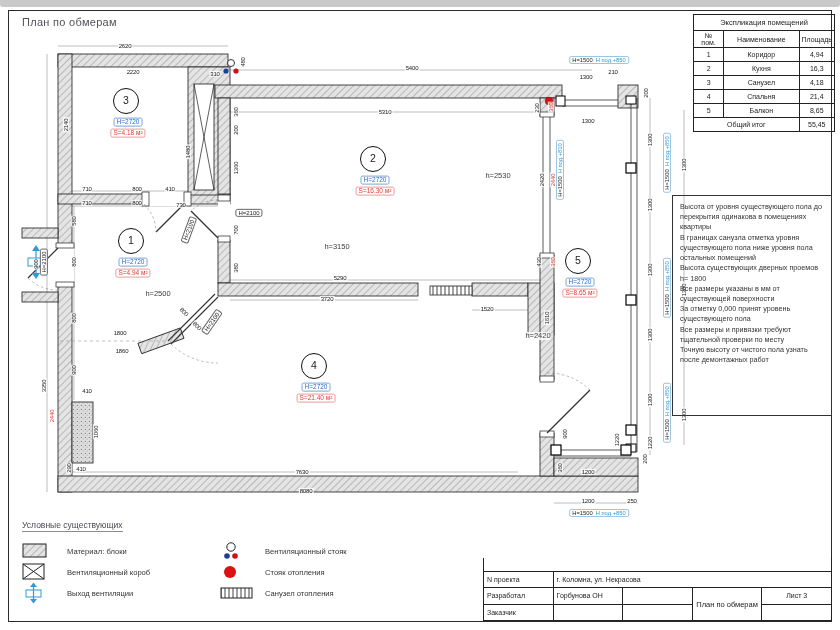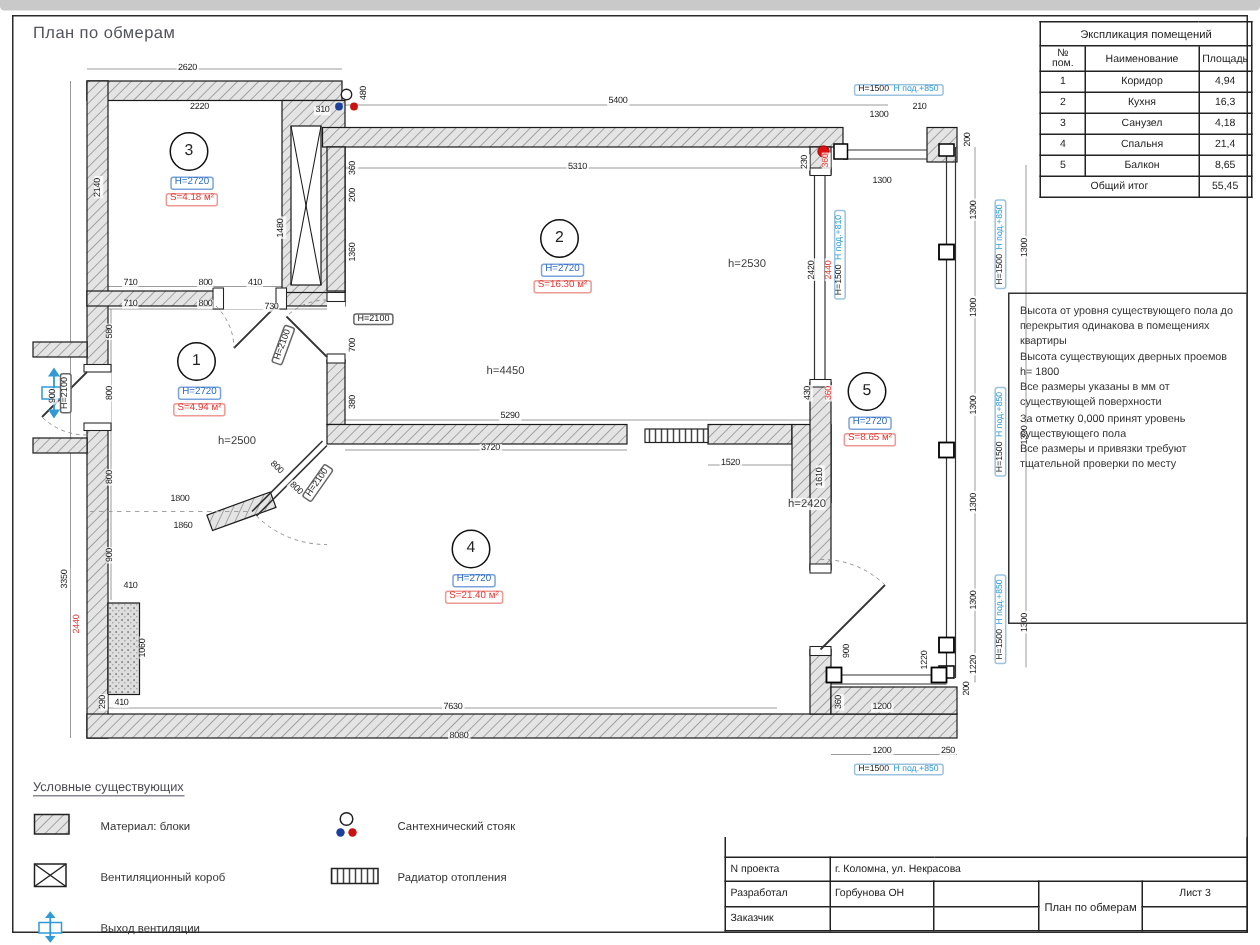--- a/index.html
+++ b/index.html
@@ -34,21 +34,21 @@
   
   #notes-box{position:absolute;left:672px;top:195px;width:160px;height:221px;border:1px solid #333;
     box-sizing:border-box;padding:6px 7px;font-size:7.2px;line-height:1.42;color:#333;}
   .note-line{margin:0;}
 
   
   #legend{position:absolute;left:22px;top:514px;width:420px;}
   #legend-title{font-size:8.5px;color:#4a4a52;border-bottom:.8px solid #8a8a95;display:inline-block;
     padding-bottom:1px;margin-bottom:9px;}
   #legend-cols{display:flex;gap:28px;}
-  .lg-col{display:flex;flex-direction:column;gap:14px;}
+  .lg-col{display:flex;flex-direction:column;gap:1px;}
   .lg-col1{width:170px;}
   .lg-row{display:flex;align-items:center;gap:9px;height:20px;}
   .lg-ic{width:36px;display:flex;justify-content:flex-start;align-items:center;}
   .lg-lb{font-size:7.6px;color:#333;}
 
   
   #tblock{position:absolute;left:483px;top:558px;width:349px;height:63px;border-collapse:collapse;
     font-size:7px;color:#222;table-layout:fixed;}
   #tblock td{border:1px solid #222;padding:0 3px;vertical-align:middle;overflow:hidden;white-space:nowrap;}
   #tblock .r0 td{height:13px;border-top:none;}
@@ -270,21 +270,21 @@
       <div class="plabel room-circle" style="left: 126px; top: 101px; transform: translate(-50%, -50%) rotate(0deg);">3</div>
       <div class="plabel hbox" style="left: 128px; top: 122px; transform: translate(-50%, -50%) rotate(0deg);">H=2720</div>
       <div class="plabel sbox" style="left: 128px; top: 133px; transform: translate(-50%, -50%) rotate(0deg);">S=4.18 м²</div>
       <div class="plabel room-circle" style="left: 314px; top: 366px; transform: translate(-50%, -50%) rotate(0deg);">4</div>
       <div class="plabel hbox" style="left: 316px; top: 387px; transform: translate(-50%, -50%) rotate(0deg);">H=2720</div>
       <div class="plabel sbox" style="left: 316px; top: 398px; transform: translate(-50%, -50%) rotate(0deg);">S=21.40 м²</div>
       <div class="plabel room-circle" style="left: 578px; top: 261px; transform: translate(-50%, -50%) rotate(0deg);">5</div>
       <div class="plabel hbox" style="left: 580px; top: 282px; transform: translate(-50%, -50%) rotate(0deg);">H=2720</div>
       <div class="plabel sbox" style="left: 580px; top: 293px; transform: translate(-50%, -50%) rotate(0deg);">S=8.65 м²</div>
       <div class="plabel htext" style="left: 158px; top: 294px; transform: translate(-50%, -50%) rotate(0deg);">h=2500</div>
-      <div class="plabel htext" style="left: 337px; top: 247px; transform: translate(-50%, -50%) rotate(0deg);">h=4450</div>
+      <div class="plabel htext" style="left: 337px; top: 247px; transform: translate(-50%, -50%) rotate(0deg);">h=3150</div>
       <div class="plabel htext" style="left: 498px; top: 176px; transform: translate(-50%, -50%) rotate(0deg);">h=2530</div>
       <div class="plabel htext" style="left: 538px; top: 336px; transform: translate(-50%, -50%) rotate(0deg);">h=2420</div>
       <div class="plabel dbox" style="left: 249px; top: 213px; transform: translate(-50%, -50%) rotate(0deg);">H=2100</div>
       <div class="plabel dbox" style="left: 44px; top: 262px; transform: translate(-50%, -50%) rotate(-90deg);">H=2100</div>
       <div class="plabel dbox" style="left: 189px; top: 230px; transform: translate(-50%, -50%) rotate(-70deg);">H=2100</div>
       <div class="plabel dbox" style="left: 212px; top: 322px; transform: translate(-50%, -50%) rotate(-55deg);">H=2100</div>
       <div class="plabel wlabel" style="left: 599px; top: 60px; transform: translate(-50%, -50%) rotate(0deg);"><span class="wl-h">H=1500</span><span class="wl-p">Н под.+850</span></div>
       <div class="plabel wlabel" style="left: 560px; top: 170px; transform: translate(-50%, -50%) rotate(-90deg);"><span class="wl-h">H=1500</span><span class="wl-p">Н под.+810</span></div>
       <div class="plabel wlabel" style="left: 667px; top: 163px; transform: translate(-50%, -50%) rotate(-90deg);"><span class="wl-h">H=1500</span><span class="wl-p">Н под.+850</span></div>
       <div class="plabel wlabel" style="left: 667px; top: 288px; transform: translate(-50%, -50%) rotate(-90deg);"><span class="wl-h">H=1500</span><span class="wl-p">Н под.+850</span></div>
@@ -336,24 +336,26 @@
     <tbody>
       <tr>
         <td colspan="2">Общий итог</td>
         <td>55,45</td>
       </tr>
     </tbody>
   </table>
 
   <div id="notes-box">
       <div class="note-line">Высота от уровня существующего пола до перекрытия  одинакова в помещениях квартиры</div>
+      <div class="note-line">В границах санузла отметка уровня существующего пола ниже уровня пола остальных помещений</div>
       <div class="note-line">Высота существующих дверных проемов h= 1800</div>
       <div class="note-line">Все размеры указаны в мм от существующей поверхности</div>
       <div class="note-line">За отметку 0,000 принят уровень существующего пола</div>
       <div class="note-line">Все размеры и привязки требуют тщательной проверки по месту</div>
+      <div class="note-line">Точную высоту от чистого пола узнать после демонтажных работ</div>
     </div>
 
   <div id="legend">
     <div id="legend-title">Условные существующих</div>
     <div id="legend-cols">
       <div class="lg-col lg-col1" id="legend-col1">
           <div class="lg-row">
             <span class="lg-ic">
               <svg width="26" height="16">
                 <rect x="1" y="1" width="23" height="13" fill="url(#hatch)" stroke="#222"></rect>
@@ -385,29 +387,37 @@
         </div>
       <div class="lg-col" id="legend-col2">
           <div class="lg-row">
             <span class="lg-ic">
               <svg width="22" height="20">
                 <circle cx="11" cy="6" r="4.2" fill="#fff" stroke="#222"></circle>
                 <circle cx="7" cy="15" r="2.8" fill="#1a3f9e"></circle>
                 <circle cx="15" cy="15" r="2.8" fill="#cc1111"></circle>
               </svg>
             </span>
-            <span class="lg-lb">Сантехнический стояк</span>
+            <span class="lg-lb">Вентиляционный стояк</span>
+          </div>
+          <div class="lg-row">
+            <span class="lg-ic">
+              <svg width="20" height="16">
+                <circle cx="10" cy="8" r="6" fill="#dd1111"></circle>
+              </svg>
+            </span>
+            <span class="lg-lb">Стояк отопления</span>
           </div>
           <div class="lg-row">
             <span class="lg-ic">
               <svg width="34" height="14">
                 <rect x="1" y="2" width="31" height="10" fill="url(#stripes)" stroke="#222"></rect>
               </svg>
             </span>
-            <span class="lg-lb">Радиатор отопления</span>
+            <span class="lg-lb">Санузел отопления</span>
           </div>
         </div>
     </div>
   </div>
 
   <table id="tblock">
     <tbody>
       <tr class="r0">
           <td colspan="5"></td>
         </tr>

